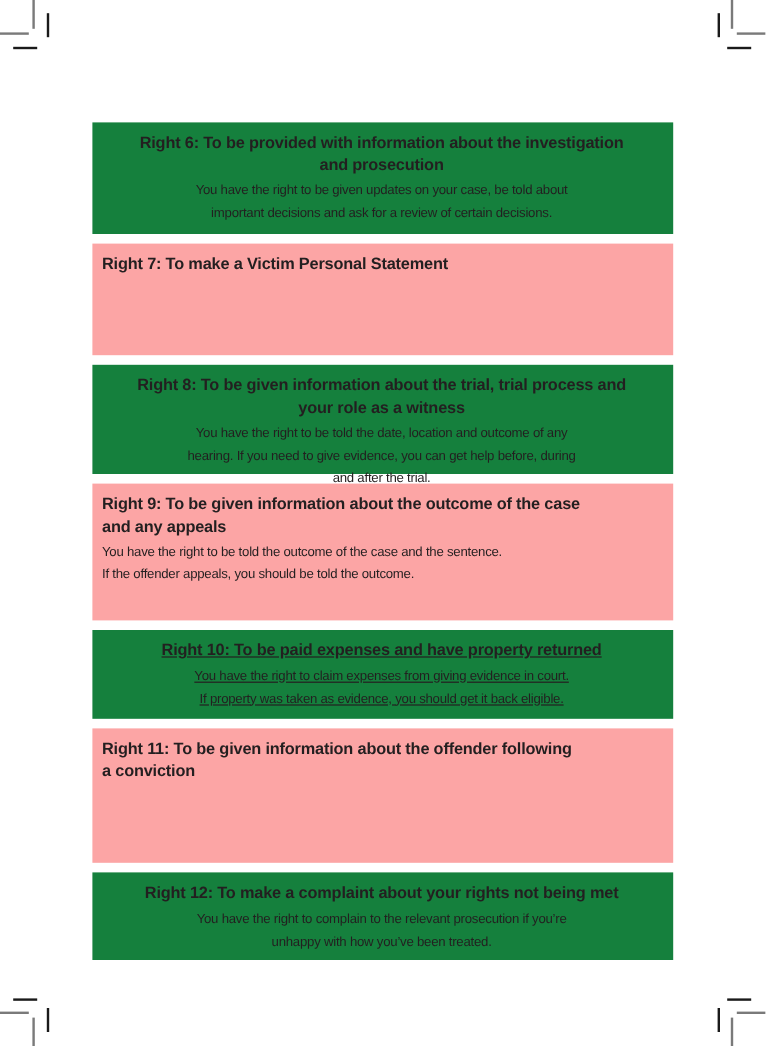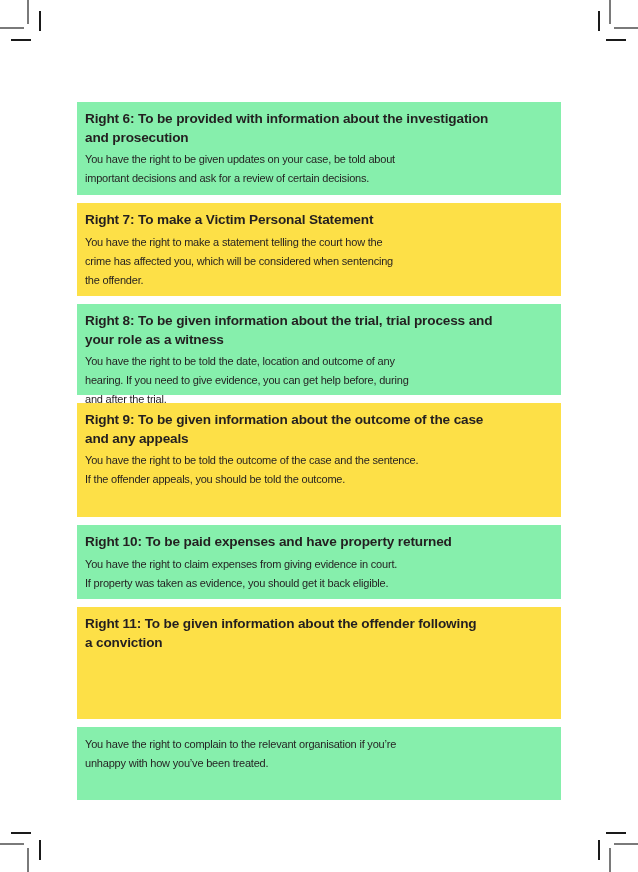--- a/index.html
+++ b/index.html
@@ -25,22 +25,22 @@
     position: absolute;
     left: 77px;
     top: 102px;
     width: 484px;
   }
   .right-box {
     box-sizing: border-box;
     padding: 8px 10px 9px 8px;
     margin-bottom: 8px;
   }
-  .right-box.peach { background: #86efac; }
-  .right-box.mauve { background: #fde047; }
+  .right-box.peach { background: #15803d; text-align: center; }
+  .right-box.mauve { background: #fca5a5; }
   .right-title {
     font-weight: bold;
     font-size: 13.6px;
     line-height: 18.5px;
     letter-spacing: -0.15px;
     margin: 0 0 3px 0;
   }
   .right-body {
     font-size: 11px;
     line-height: 19px;
@@ -77,49 +77,47 @@
 
   <div class="right-box peach" style="height:93px;">
     <p class="right-title">Right 6: To be provided with information about the investigation
 and prosecution</p>
     <p class="right-body">You have the right to be given updates on your case, be told about
 important decisions and ask for a review of certain decisions.</p>
   </div>
 
   <div class="right-box mauve" style="height:93px;">
     <p class="right-title">Right 7: To make a Victim Personal Statement</p>
-    <p class="right-body">You have the right to make a statement telling the court how the
-crime has affected you, which will be considered when sentencing
-the offender.</p>
   </div>
 
   <div class="right-box peach" style="height:91px;">
     <p class="right-title">Right 8: To be given information about the trial, trial process and
 your role as a witness</p>
     <p class="right-body">You have the right to be told the date, location and outcome of any
 hearing. If you need to give evidence, you can get help before, during
 and after the trial.</p>
   </div>
 
   <div class="right-box mauve" style="height:114px;">
     <p class="right-title">Right 9: To be given information about the outcome of the case
 and any appeals</p>
     <p class="right-body">You have the right to be told the outcome of the case and the sentence.
 If the offender appeals, you should be told the outcome.</p>
   </div>
 
-  <div class="right-box peach" style="height:74px;">
+  <div class="right-box peach" style="height:74px;text-decoration:underline;">
     <p class="right-title">Right 10: To be paid expenses and have property returned</p>
     <p class="right-body">You have the right to claim expenses from giving evidence in court.
 If property was taken as evidence, you should get it back eligible.</p>
   </div>
 
   <div class="right-box mauve" style="height:112px;">
     <p class="right-title">Right 11: To be given information about the offender following
 a conviction</p>
   </div>
 
   <div class="right-box peach" style="height:73px;">
-    <p class="right-body">You have the right to complain to the relevant organisation if you’re
+    <p class="right-title">Right 12: To make a complaint about your rights not being met</p>
+    <p class="right-body">You have the right to complain to the relevant prosecution if you’re
 unhappy with how you’ve been treated.</p>
   </div>
 
 </div>
 
 </body></html>

